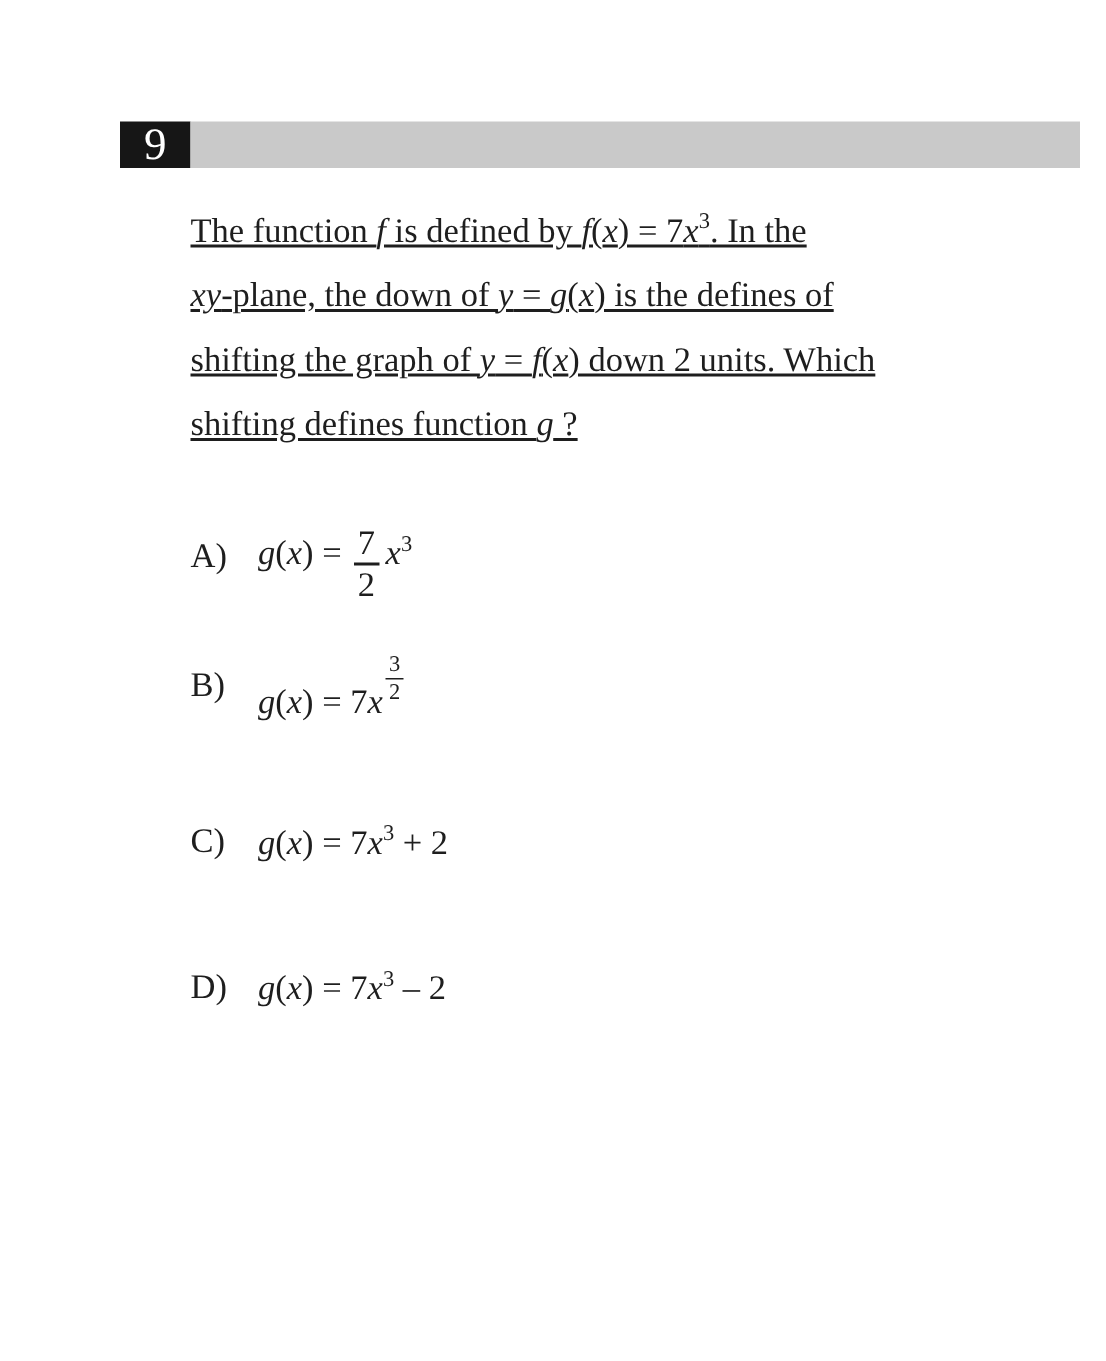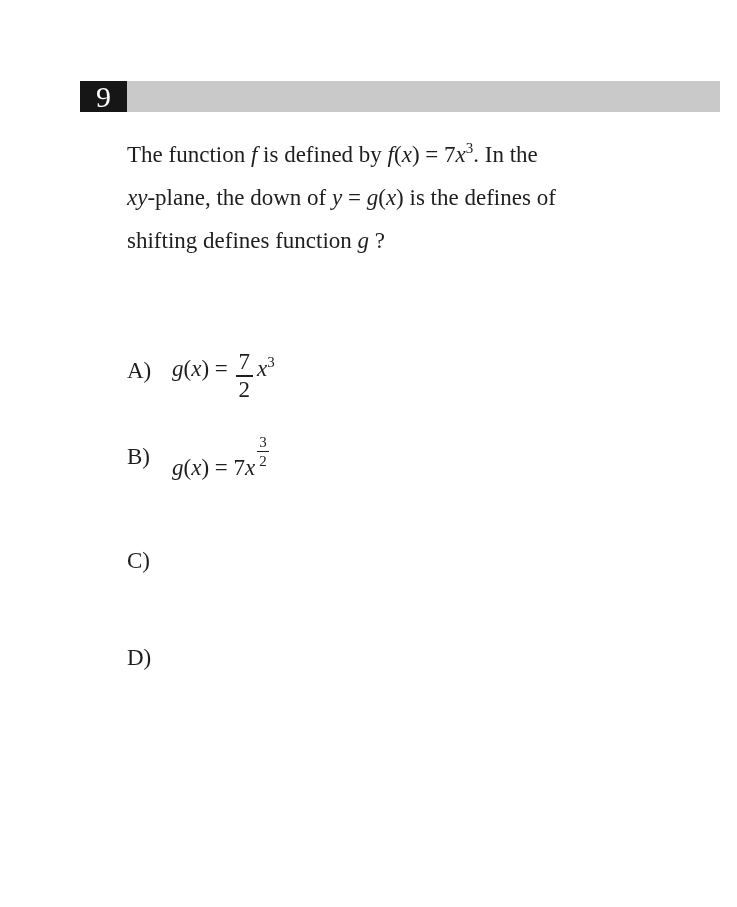--- a/index.html
+++ b/index.html
@@ -15,21 +15,21 @@
   
   .qheader { position: absolute; left: 80px; top: 81px; width: 640px; height: 31px; display: flex; }
   .qnum-box {
     flex: 0 0 47px; height: 31px; background: #161616; color: #ffffff;
     display: flex; align-items: center; justify-content: center;
     font-size: 30px; line-height: 31px;
   }
   .qbar { flex: 1; background: #c9c9c9; }
 
   
-  .qtext { position: absolute; left: 127px; top: 127px; font-size: 23px; line-height: 43px; }
+  .qtext { position: absolute; left: 127px; top: 127px; font-size: 23px; line-height: 43px; text-decoration: underline; }
   .qline { white-space: pre; }
   i { font-style: italic; }
   .sup { font-size: 15px; vertical-align: 9px; }
 
   
   .opt { position: absolute; left: 127px; display: flex; align-items: center; }
   .olabel { flex: 0 0 45px; font-size: 23px; }
   .expr { font-size: 23px; white-space: pre; }
   .opt-a { top: 333px; height: 76px; }
   .opt-b { top: 420px; height: 74px; }
@@ -61,34 +61,37 @@
   <div class="qheader">
     <div class="qnum-box">
         <span>9</span>
       </div>
     <div class="qbar"></div>
   </div>
 
   <div class="qtext">
     <div class="qline"><span>The function </span><i>f</i><span> is defined by </span><i>f</i><span>(</span><i>x</i><span>) = 7</span><i>x</i><span class="sup">3</span><span>. In the</span></div>
     <div class="qline"><i>xy</i><span>-plane, the down of </span><i>y</i><span> = </span><i>g</i><span>(</span><i>x</i><span>) is the defines of</span></div>
+    <div class="qline"><span>shifting the graph of </span><i>y</i><span> = </span><i>f</i><span>(</span><i>x</i><span>) down 2 units. Which</span></div>
     <div class="qline"><span>shifting defines function </span><i>g</i><span> ?</span></div>
   </div>
 
   <div class="opt opt-a">
     <span class="olabel">A)</span>
     <span class="expr"><i>g</i><span>(</span><i>x</i><span>) = </span><span class="frac"><span class="fnum">7</span><span class="fden">2</span></span><i>x</i><span class="sup">3</span></span>
   </div>
 
   <div class="opt opt-b">
     <span class="olabel">B)</span>
     <span class="expr"><i>g</i><span>(</span><i>x</i><span>) = </span><span>7</span><i>x</i><span class="efrac"><span class="fnum">3</span><span class="fden">2</span></span></span>
   </div>
 
   <div class="opt opt-c">
     <span class="olabel">C)</span>
+    <span class="expr"><i>g</i><span>(</span><i>x</i><span>) = </span><span>7</span><i>x</i><span class="sup">3</span><span> + 2</span></span>
   </div>
 
   <div class="opt opt-d">
     <span class="olabel">D)</span>
+    <span class="expr"><i>g</i><span>(</span><i>x</i><span>) = </span><span>7</span><i>x</i><span class="sup">3</span><span> – 2</span></span>
   </div>
 
 </div>
 
 </body></html>

